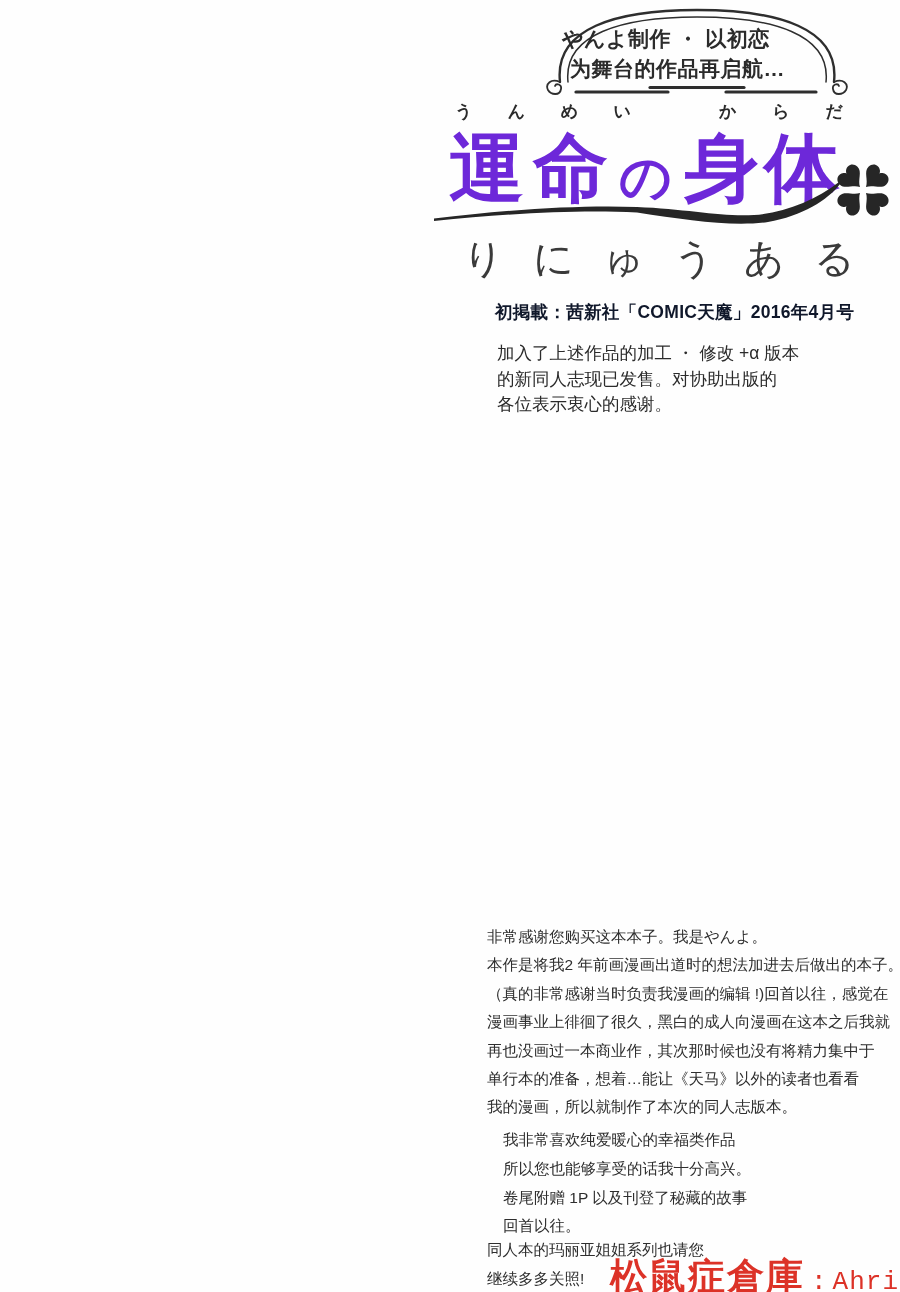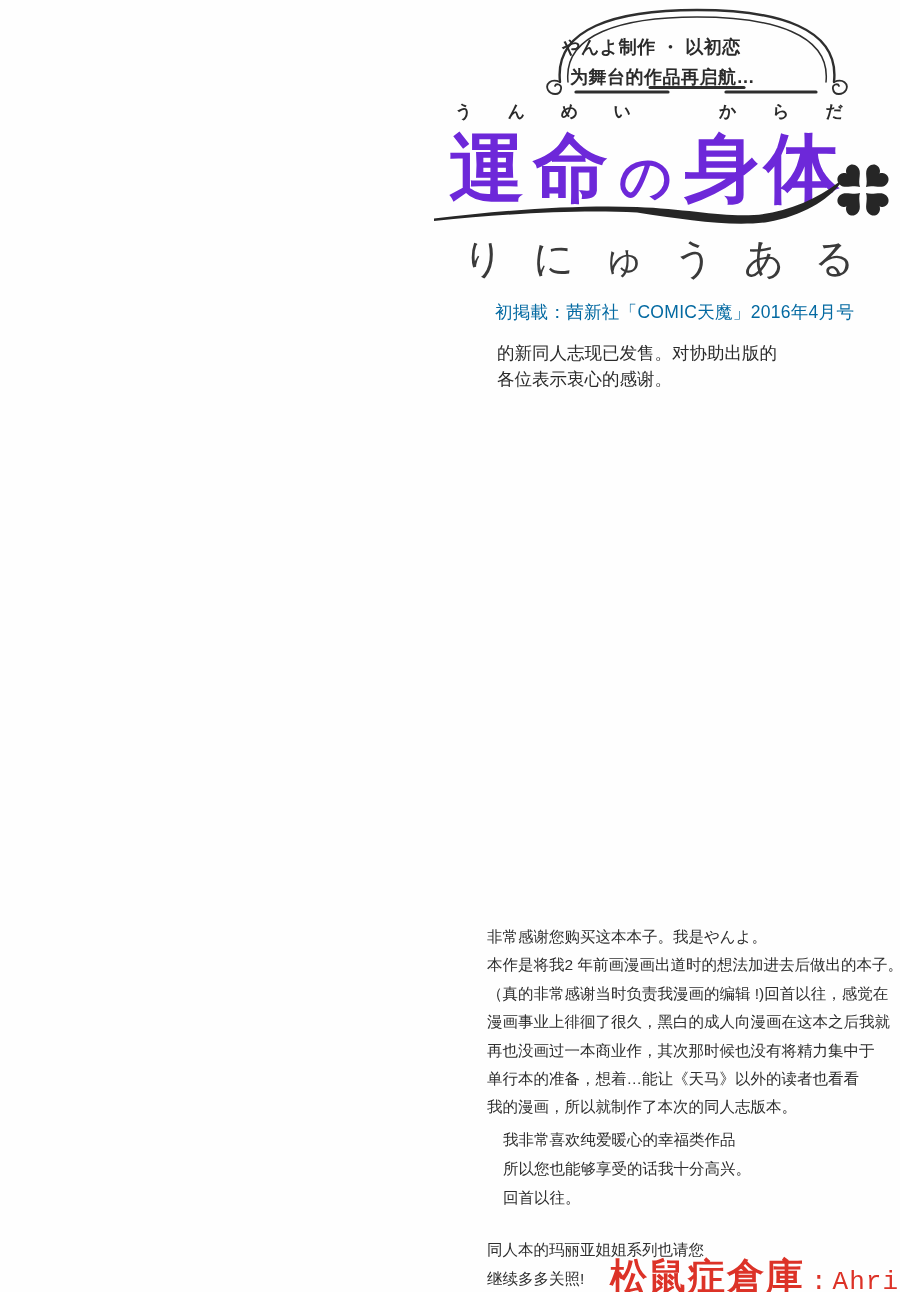--- a/index.html
+++ b/index.html
@@ -11,22 +11,22 @@
     overflow:hidden;
   }
   .page{position:absolute;inset:0;background:#fefefe;color:#2a2a2a;}
   .abs{position:absolute;}
   .nowrap{white-space:nowrap;}
 
   
   .banner-frame{left:546px;top:4px;width:302px;height:94px;}
   .banner-text{
     left:562px;top:24px;width:272px;
-    font-size:18px;font-weight:700;line-height:30px;
-    letter-spacing:0.5px;color:#2b2b2b;margin-top:8px;
+    font-size:21px;font-weight:700;line-height:30px;
+    letter-spacing:0.5px;color:#2b2b2b;
   }
   .banner-text .l2{padding-left:8px;}
 
   
   .furigana{display:flex;justify-content:space-between;
     font-size:17px;font-weight:600;color:#2b2b2b;}
   .furigana-left{left:455px;top:100px;width:176px;}
   .furigana-right{left:719px;top:100px;width:124px;}
 
   
@@ -46,21 +46,21 @@
   .subtitle{
     left:463px;top:231px;width:392px;
     display:flex;justify-content:space-between;
     font-size:40px;font-weight:300;color:#3a3a3a;
     font-family:"Liberation Sans","DejaVu Sans",sans-serif;
   }
 
   
   .first-published{
     left:495px;top:300px;
-    font-size:17.5px;font-weight:400;letter-spacing:0.3px;color:#0369a1;
+    font-size:17.5px;font-weight:700;letter-spacing:0.3px;color:#0f172a;
   }
   .note-lines{left:497px;top:341px;font-size:17.5px;font-weight:500;
     line-height:25.6px;color:#2b2b2b;}
 
   
   .para{font-size:15.5px;font-weight:500;color:#2e2e2e;}
   .para1{left:487px;top:923px;line-height:28.4px;}
   .para2{left:487px;top:1126px;line-height:28.8px;margin-left:16px;}
   .para3{left:487px;top:1236px;line-height:28.5px;}
 
@@ -155,37 +155,39 @@
     <span>に</span>
     <span>ゅ</span>
     <span>う</span>
     <span>あ</span>
     <span>る</span>
   </div>
 
   <div class="abs first-published nowrap">初掲載：茜新社「COMIC天魔」2016年4月号</div>
 
   <div class="abs note-lines">
+    <div class="nowrap">加入了上述作品的加工 ・ 修改 +α 版本</div>
     <div class="nowrap">的新同人志现已发售。对协助出版的</div>
     <div class="nowrap">各位表示衷心的感谢。</div>
   </div>
 
   <div class="abs para para1">
     <div class="nowrap">非常感谢您购买这本本子。我是やんよ。</div>
     <div class="nowrap">本作是将我2 年前画漫画出道时的想法加进去后做出的本子。</div>
     <div class="nowrap">（真的非常感谢当时负责我漫画的编辑 !)回首以往，感觉在</div>
     <div class="nowrap">漫画事业上徘徊了很久，黑白的成人向漫画在这本之后我就</div>
     <div class="nowrap">再也没画过一本商业作，其次那时候也没有将精力集中于</div>
     <div class="nowrap">单行本的准备，想着…能让《天马》以外的读者也看看</div>
     <div class="nowrap">我的漫画，所以就制作了本次的同人志版本。</div>
   </div>
 
   <div class="abs para para2">
     <div class="nowrap">我非常喜欢纯爱暖心的幸福类作品</div>
     <div class="nowrap">所以您也能够享受的话我十分高兴。</div>
+    <div class="nowrap">卷尾附赠 1P 以及刊登了秘藏的故事</div>
     <div class="nowrap">回首以往。</div>
   </div>
 
   <div class="abs para para3">
     <div class="nowrap">同人本的玛丽亚姐姐系列也请您</div>
     <div class="nowrap">继续多多关照!</div>
   </div>
 
   <div class="abs watermark" style="color:#dc3227;">
     <span class="cn">松鼠症倉庫</span>

